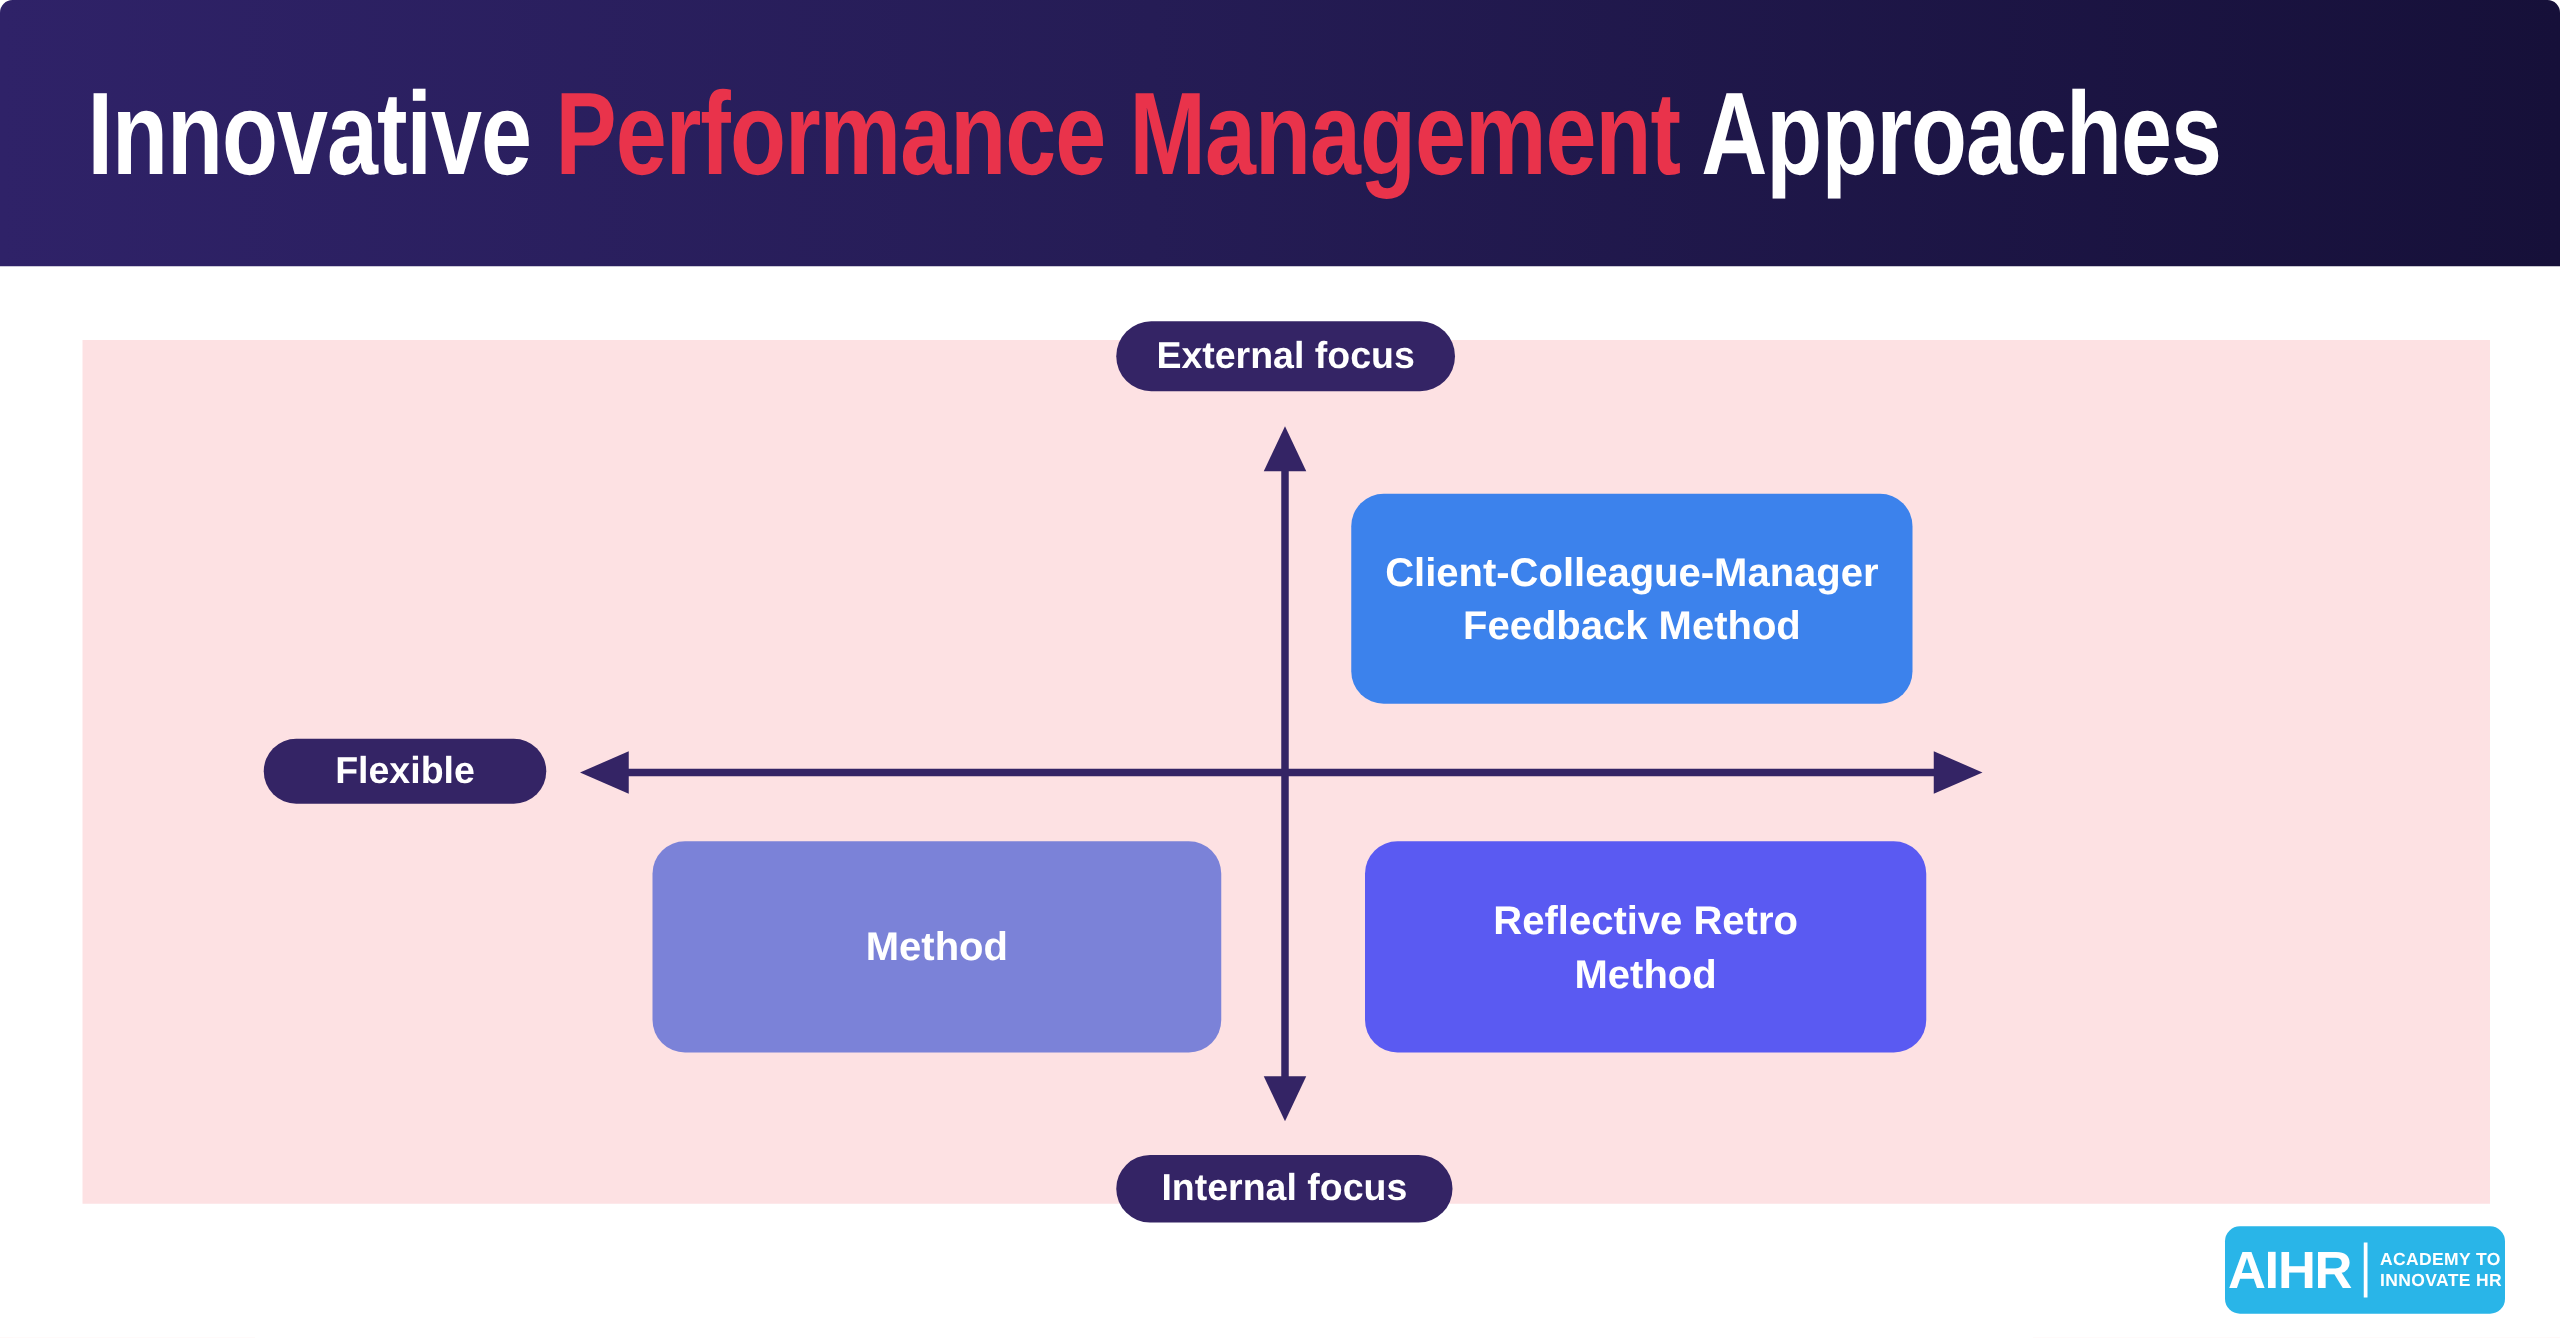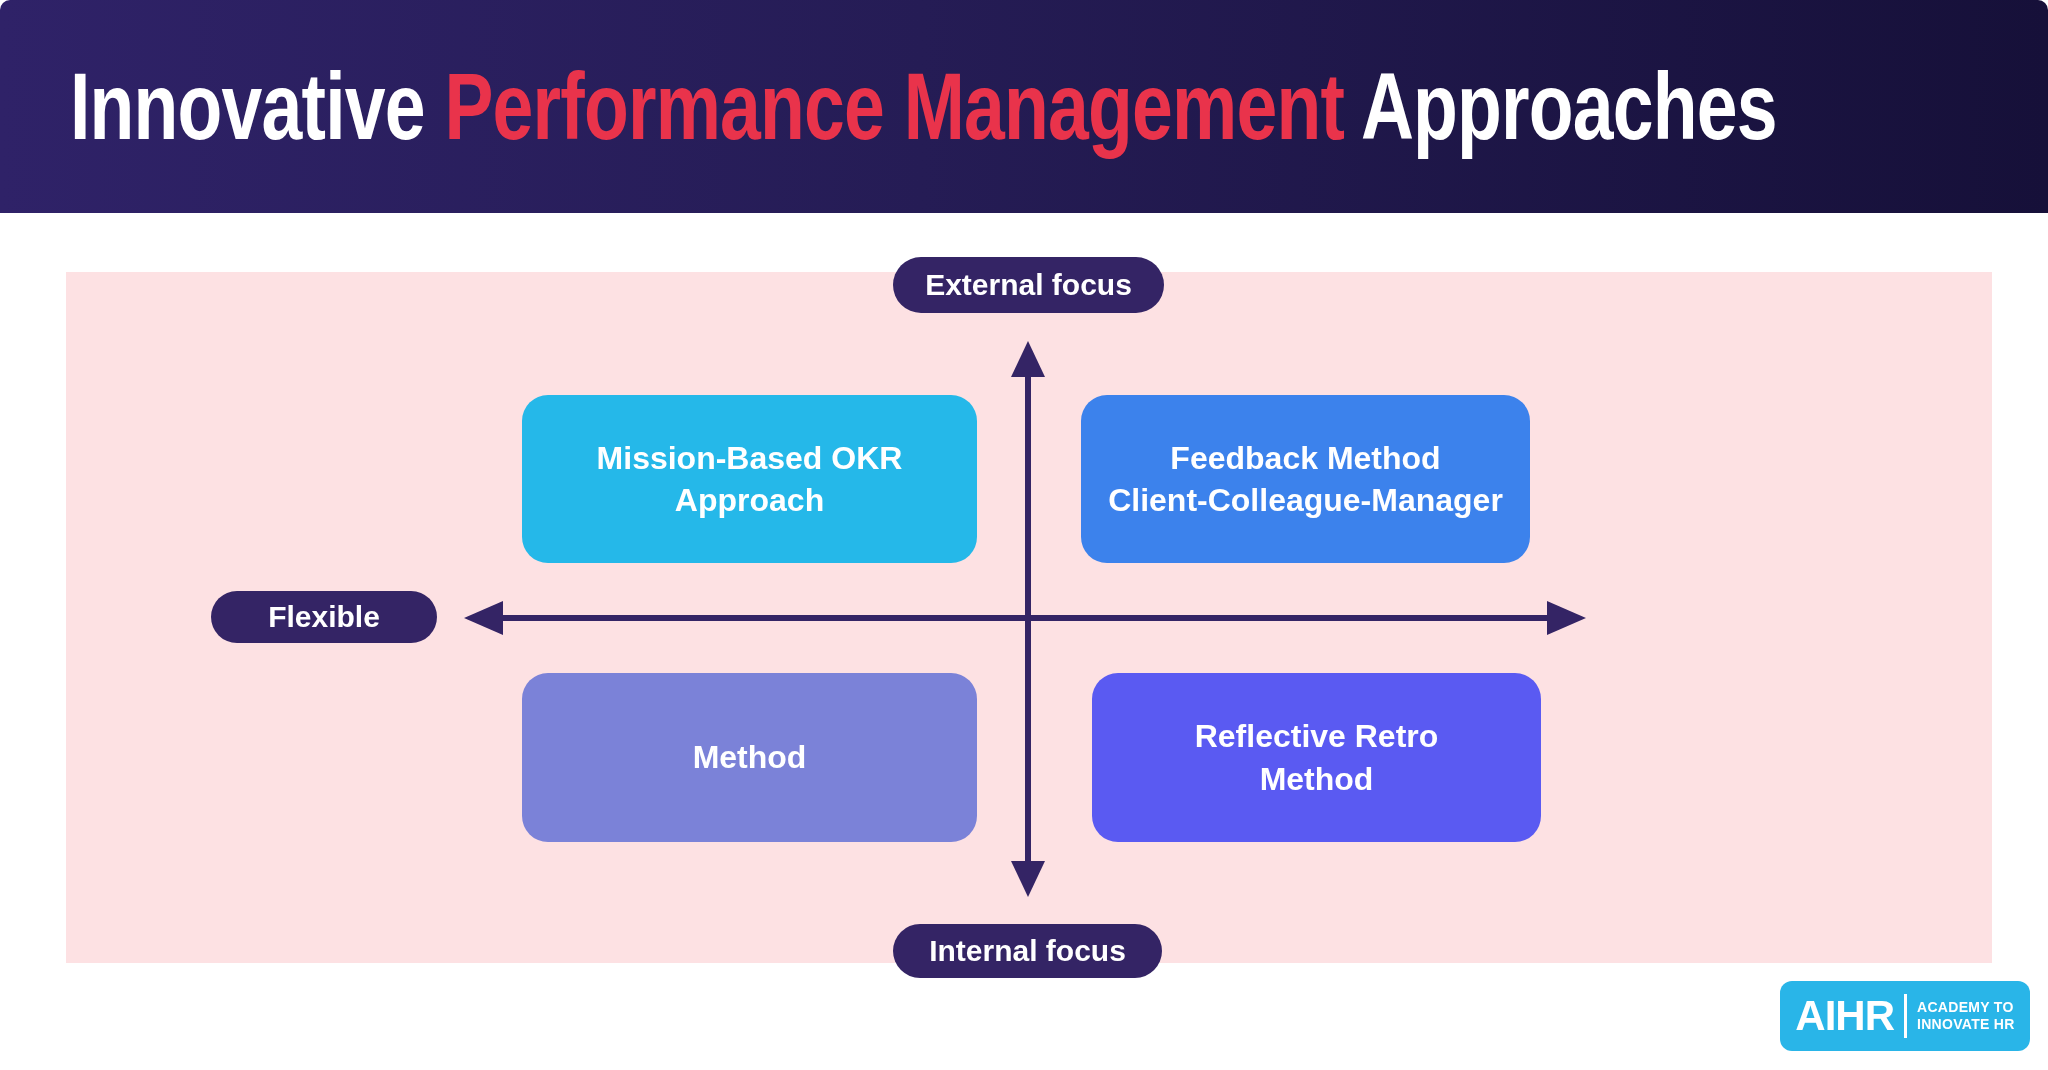--- a/index.html
+++ b/index.html
@@ -46,21 +46,21 @@
     line-height:1.32; text-align:center;
     display:flex; flex-direction:column; align-items:center; justify-content:center;
     border-radius:26px;
   }
   .q-tl { left:522px;  top:395px; width:455px; height:168px; background:#25B8E9; }
   .q-tr { left:1081px; top:395px; width:449px; height:168px; background:#3C82EC; }
   .q-bl { left:522px;  top:673px; width:455px; height:169px; background:#7B82D8; }
   .q-br { left:1081px; top:673px; width:449px; height:169px; background:#5A5AF2;margin-left:11px; }
   
   .logo {
-    position:absolute; left:1780px; top:981px; width:250px; height:70px;
+    position:absolute; left:1780px; top:981px; width:224px; height:70px;
     background:#29B5E8; border-radius:12px; color:#ffffff;
     display:flex; align-items:center; justify-content:center; gap:10px;
   }
   .logo-brand { font-size:42px; font-weight:700; letter-spacing:-1px; }
   .logo-divider { width:3px; height:44px; background:#ffffff; }
   .logo-tagline {
     display:flex; flex-direction:column; font-size:14px; font-weight:700;
     line-height:1.25; letter-spacing:0.3px;
   }
 </style>
@@ -85,27 +85,23 @@
       <line x1="498" y1="618" x2="1552" y2="618" stroke-width="6"></line>
       <polygon points="464,618 503,601 503,635" stroke="none"></polygon>
       <polygon points="1586,618 1547,601 1547,635" stroke="none"></polygon>
     </g>
   </svg>
 
   <div class="pill pill-top">External focus</div>
   <div class="pill pill-bottom">Internal focus</div>
   <div class="pill pill-left">Flexible</div>
 
-  <div class="qbox q-tl">
-    <span>Mission-Based OKR</span>
-    <span>Approach</span>
-  </div>
   <div class="qbox q-tr">
+    <span>Client-Colleague-Manager</span>
     <span>Feedback Method</span>
-    <span>Client-Colleague-Manager</span>
   </div>
   <div class="qbox q-bl">
     <span>Method</span>
   </div>
   <div class="qbox q-br">
     <span>Reflective Retro</span>
     <span>Method</span>
   </div>
 
   <div class="logo">

